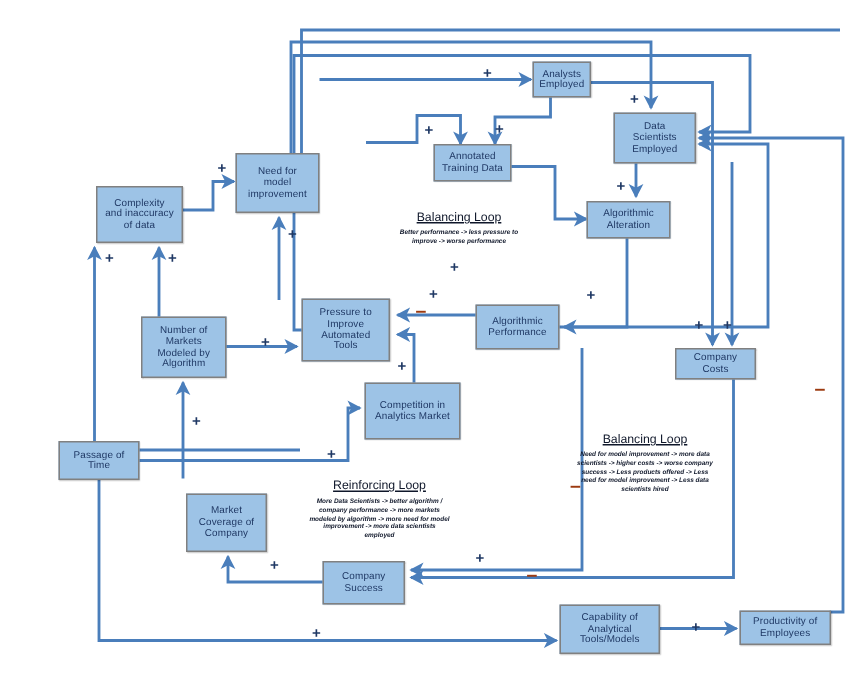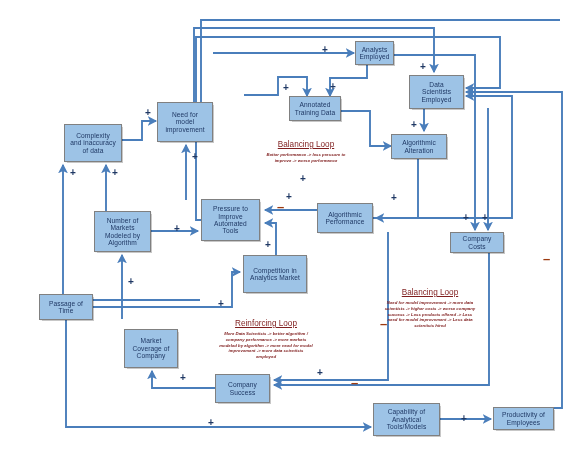--- a/index.html
+++ b/index.html
@@ -52,21 +52,21 @@
     user-select: none;
   }
   .sign.neg {
     color: #9C3A10;
     font-size: 13px;
     font-weight: 900;
   }
   .loop {
     position: absolute;
     text-align: center;
-    color: #7f1d1d;
+    color: #0f172a;
     z-index: 2;
   }
   .loop-title {
     font-size: 8.2px;
     text-decoration: underline;
     margin-bottom: 3px;
     white-space: nowrap;
   }
   .loop-body {
     font-size: 4.3px;
@@ -234,21 +234,21 @@
     <span>Productivity of
 Employees</span>
   </div>
 
   <div class="loop" style="left:236px; top:140px; width:140px;">
     <div class="loop-title">Balancing Loop</div>
     <div class="loop-body" style="white-space: pre-line;">Better performance -&gt; less pressure to
 improve -&gt; worse performance</div>
   </div>
 
-  <div class="loop" style="left:196px; top:319px; width:140px;">
+  <div class="loop" style="left:183px; top:319px; width:140px;">
     <div class="loop-title">Reinforcing Loop</div>
     <div class="loop-body" style="white-space: pre-line;">More Data Scientists -&gt; better algorithm /
 company performance -&gt; more markets
 modeled by algorithm -&gt; more need for model
 improvement -&gt; more data scientists
 employed</div>
   </div>
 
   <div class="loop" style="left:365px; top:288px; width:130px;">
     <div class="loop-title">Balancing Loop</div>

